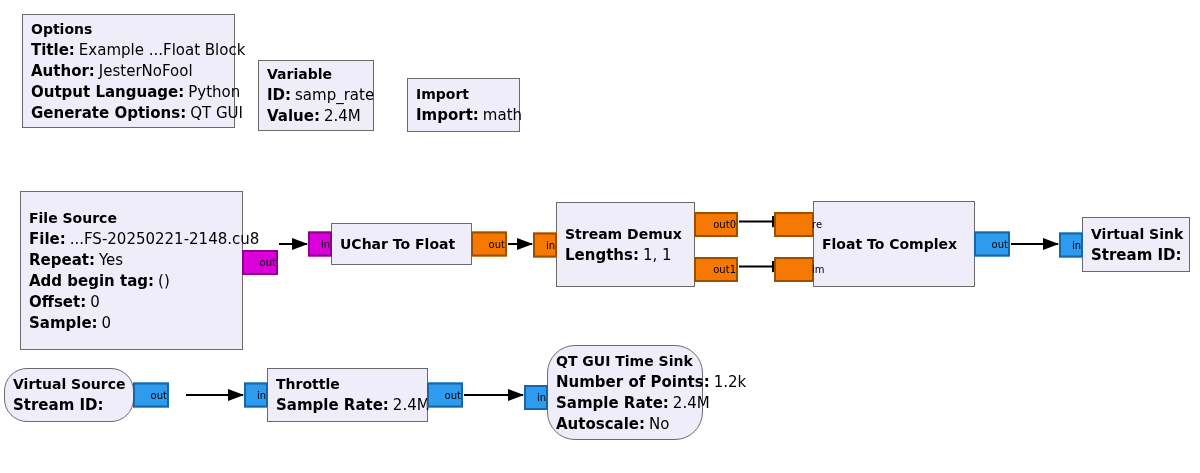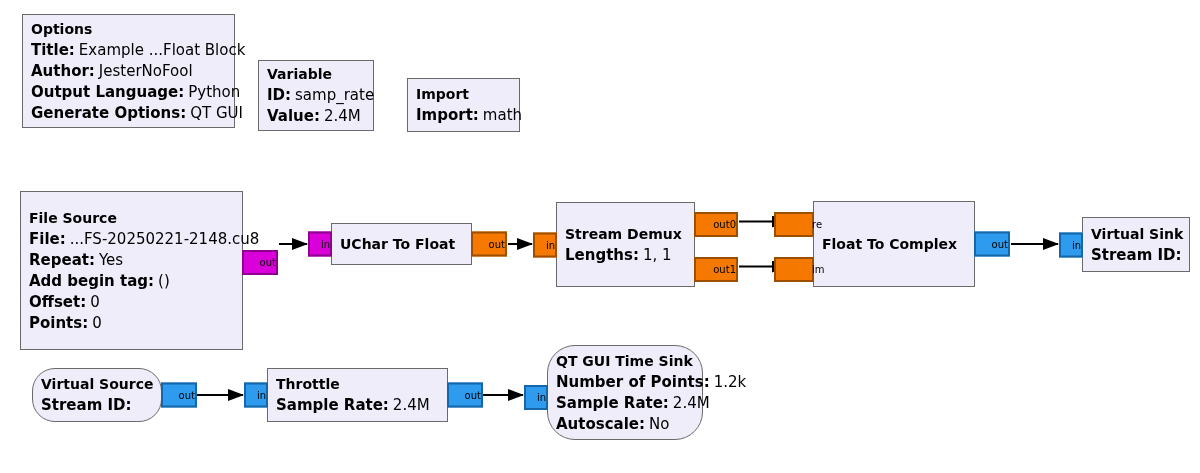--- a/index.html
+++ b/index.html
@@ -100,21 +100,21 @@
     <div class="btitle">Import</div>
     <div class="param"><b>Import:</b><span>math</span></div>
   </div>
 
   <div class="block" style="left:20px; top:191px; width:223px; height:159px;">
     <div class="btitle">File Source</div>
     <div class="param"><b>File:</b><span>...FS-20250221-2148.cu8</span></div>
     <div class="param"><b>Repeat:</b><span>Yes</span></div>
     <div class="param"><b>Add begin tag:</b><span>()</span></div>
     <div class="param"><b>Offset:</b><span>0</span></div>
-    <div class="param"><b>Points:</b><span>0</span></div>
+    <div class="param"><b>Sample:</b><span>0</span></div>
     <span class="port pr byte w-out" style="top:58px;">out</span>
   </div>
 
   <div class="block" style="left:331px; top:223px; width:141px; height:42px;">
     <div class="btitle">UChar To Float</div>
     <span class="port pl byte w-in vc">in</span>
     <span class="port pr float w-out vc">out</span>
   </div>
 
   <div class="block" style="left:556px; top:202px; width:139px; height:85px;">
@@ -131,27 +131,27 @@
     <span class="port pl float w-reim" style="top:55px;">im</span>
     <span class="port pr complex w-out vc">out</span>
   </div>
 
   <div class="block" style="left:1082px; top:217px; width:108px; height:55px;">
     <div class="btitle">Virtual Sink</div>
     <div class="param"><b>Stream ID:</b><span></span></div>
     <span class="port pl complex w-in vc">in</span>
   </div>
 
-  <div class="block" style="left:32px; top:368px; width:130px; height:54px;border-radius:23px;">
+  <div class="block" style="left:4px; top:368px; width:130px; height:54px;border-radius:23px;">
     <div class="btitle">Virtual Source</div>
     <div class="param"><b>Stream ID:</b><span></span></div>
     <span class="port pr complex w-out vc">out</span>
   </div>
 
-  <div class="block" style="left:267px; top:368px; width:181px; height:54px;">
+  <div class="block" style="left:267px; top:368px; width:161px; height:54px;">
     <div class="btitle">Throttle</div>
     <div class="param"><b>Sample Rate:</b><span>2.4M</span></div>
     <span class="port pl complex w-in vc">in</span>
     <span class="port pr complex w-out vc">out</span>
   </div>
 
   <div class="block" style="left:547px; top:345px; width:156px; height:95px;border-radius:28px;">
     <div class="btitle">QT GUI Time Sink</div>
     <div class="param"><b>Number of Points:</b><span>1.2k</span></div>
     <div class="param"><b>Sample Rate:</b><span>2.4M</span></div>

